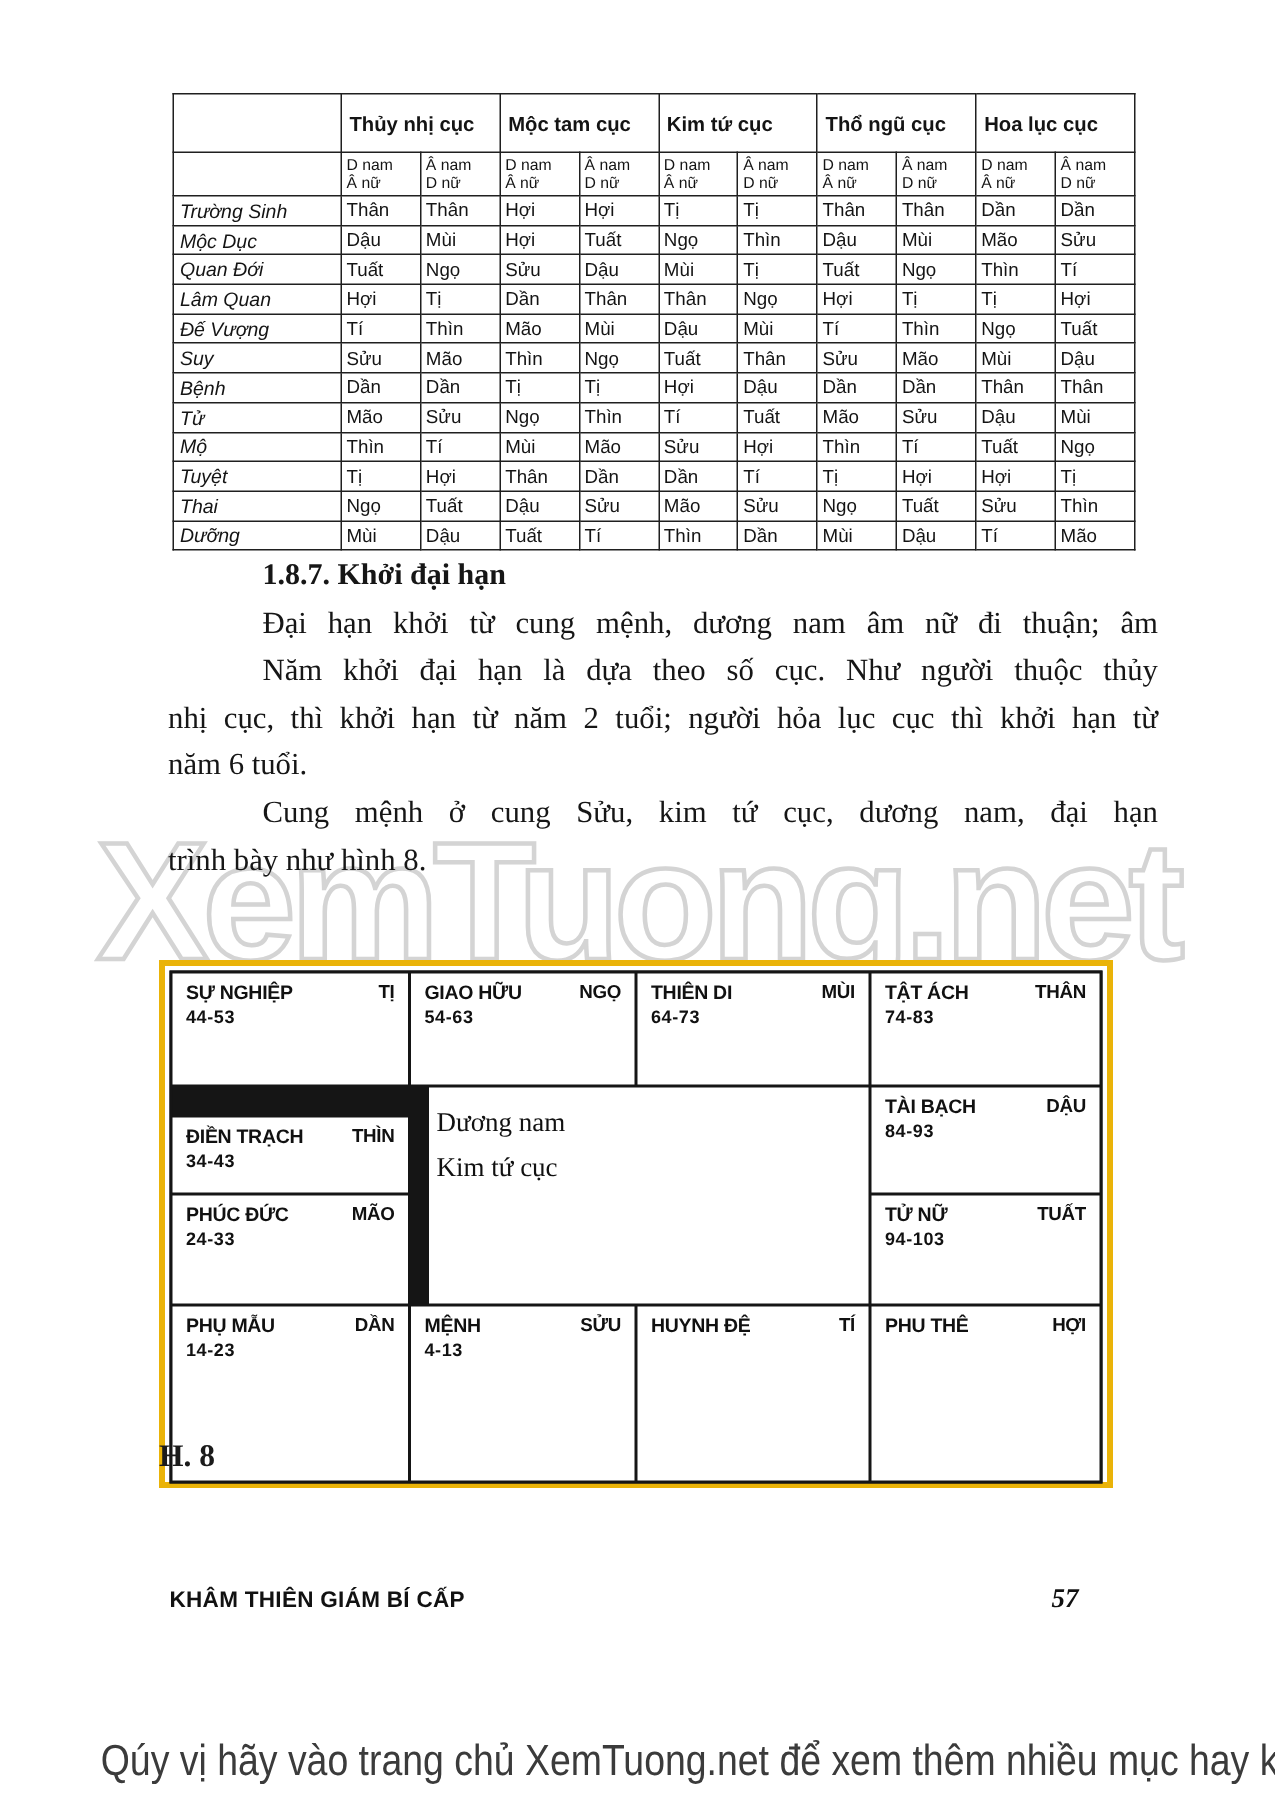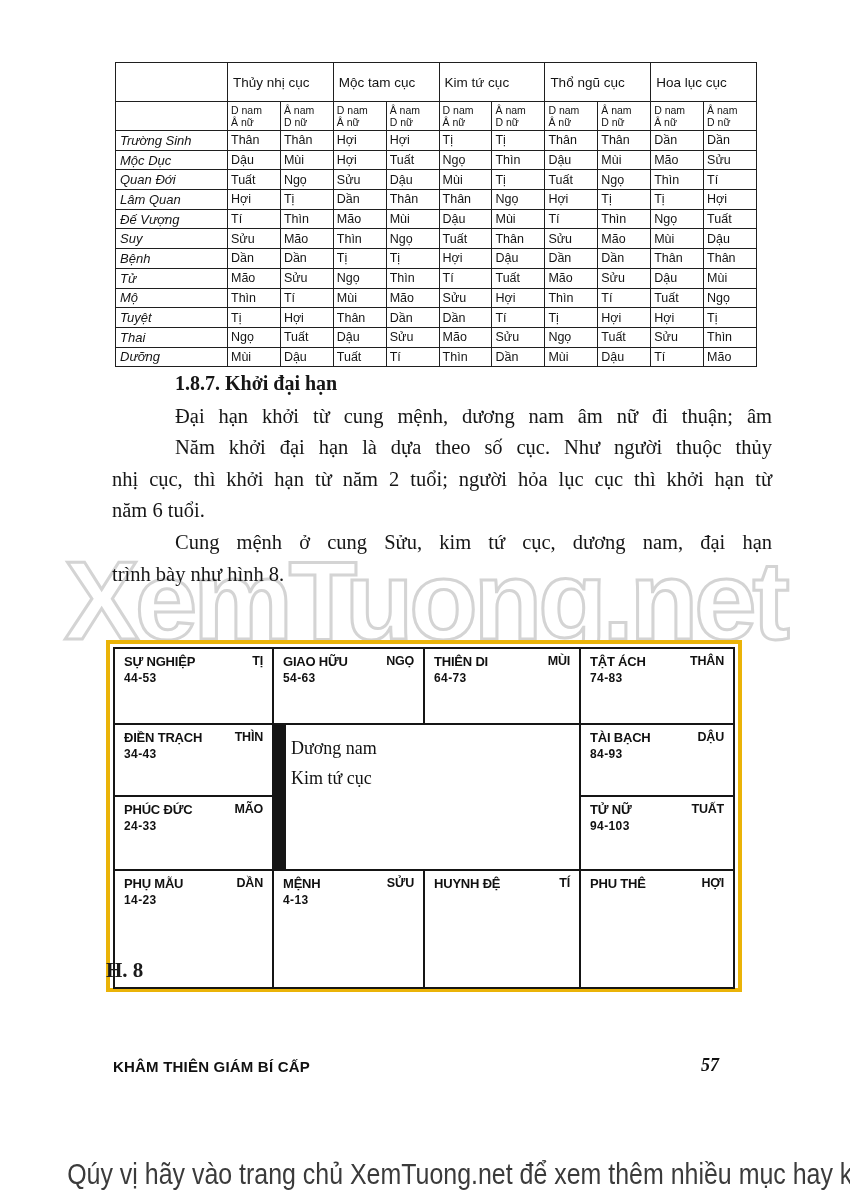--- a/index.html
+++ b/index.html
@@ -6,21 +6,21 @@
   .page{
     position:relative; width:850px; height:1202px; background:#ffffff;
     font-family:"Liberation Serif", serif; color:#1b1b1b; overflow:hidden;
   }
   
   .tbl-wrap{position:absolute; left:115px; top:62px; z-index:1;}
   table.lifecycle{border-collapse:collapse; table-layout:fixed; width:641px;
     font-family:"Liberation Sans", sans-serif; color:#141414;}
   table.lifecycle th, table.lifecycle td{
     border:1.5px solid #1f1f1f; padding:0 3px; overflow:hidden; white-space:nowrap;}
-  table.lifecycle .grp{height:38px; font-weight:normal; text-align:left; font-size:13.5px; padding-left:5px;margin-left:48px;}
+  table.lifecycle .grp{height:38px; font-weight:bold; text-align:left; font-size:13.5px; padding-left:5px;margin-left:48px;}
   table.lifecycle .sub{height:28px; font-weight:normal; text-align:left; font-size:10.5px; line-height:12.5px; padding-left:3px;}
   table.lifecycle td{height:18.7px; font-size:12.5px; text-align:left; font-weight:normal;}
   table.lifecycle th.rowlbl{font-weight:normal; text-align:left; font-size:13px; padding-left:4px;font-style:italic;}
   
   .text-block{position:absolute; left:112px; top:368px; width:660px; z-index:1;
     font-size:20.5px; line-height:31.6px; color:#161616;}
   .text-block .heading{font-weight:bold; margin-left:63px; font-size:20px; margin-bottom:1px;}
   .line{text-align:justify; text-align-last:justify;}
   .line.last{text-align-last:auto;}
   .line.indent{text-indent:63px;}
@@ -34,21 +34,21 @@
   .fig8{position:absolute; left:106px; top:640px; width:636px; height:352px;
     border:4px solid #eab308; padding:3px; background:#ffffff; box-sizing:border-box; z-index:1;}
   .fig8-grid{height:100%; display:grid; grid-template-columns:157px 149px 154px 1fr;
     grid-template-rows:74px 70px 72px 1fr; gap:2px; background:#151515; border:2px solid #151515;}
   .cell{background:#ffffff; padding:5px 9px 0 9px;
     font-family:"Liberation Sans", sans-serif; font-weight:bold; font-size:13px; color:#111;}
   .cell-head{display:flex; justify-content:space-between; letter-spacing:-0.2px;}
   .pbranch{font-size:12.5px;}
   .prange{margin-top:2px; font-size:12px; letter-spacing:0.4px;}
   .c0{grid-area:1/1;} .c1{grid-area:1/2;} .c2{grid-area:1/3;} .c3{grid-area:1/4;}
-  .c4{grid-area:2/1;} .c5{grid-area:2/4;} .c6{grid-area:3/1;} .c7{grid-area:3/4;}
+  .c4{grid-area:2/1;margin-top:20px;} .c5{grid-area:2/4;} .c6{grid-area:3/1;} .c7{grid-area:3/4;}
   .c8{grid-area:4/1;} .c9{grid-area:4/2;} .c10{grid-area:4/3;} .c11{grid-area:4/4;}
   .cell.center{grid-row:2/4; grid-column:2/4; font-family:"Liberation Serif", serif;
     font-weight:normal; font-size:18px; line-height:30px; padding:8px 5px;margin-left:12px;}
   .fig-caption{position:absolute; left:106px; top:958px; width:636px; text-align:left;
     font-weight:bold; font-size:21px; z-index:1;}
   
   .footer-title{position:absolute; left:113px; top:1058px;
     font-family:"Liberation Sans", sans-serif; font-weight:bold; font-size:15px;
     letter-spacing:0.2px; color:#111; z-index:1;}
   .page-number{position:absolute; left:701px; top:1055px; font-weight:bold; font-style:italic;

